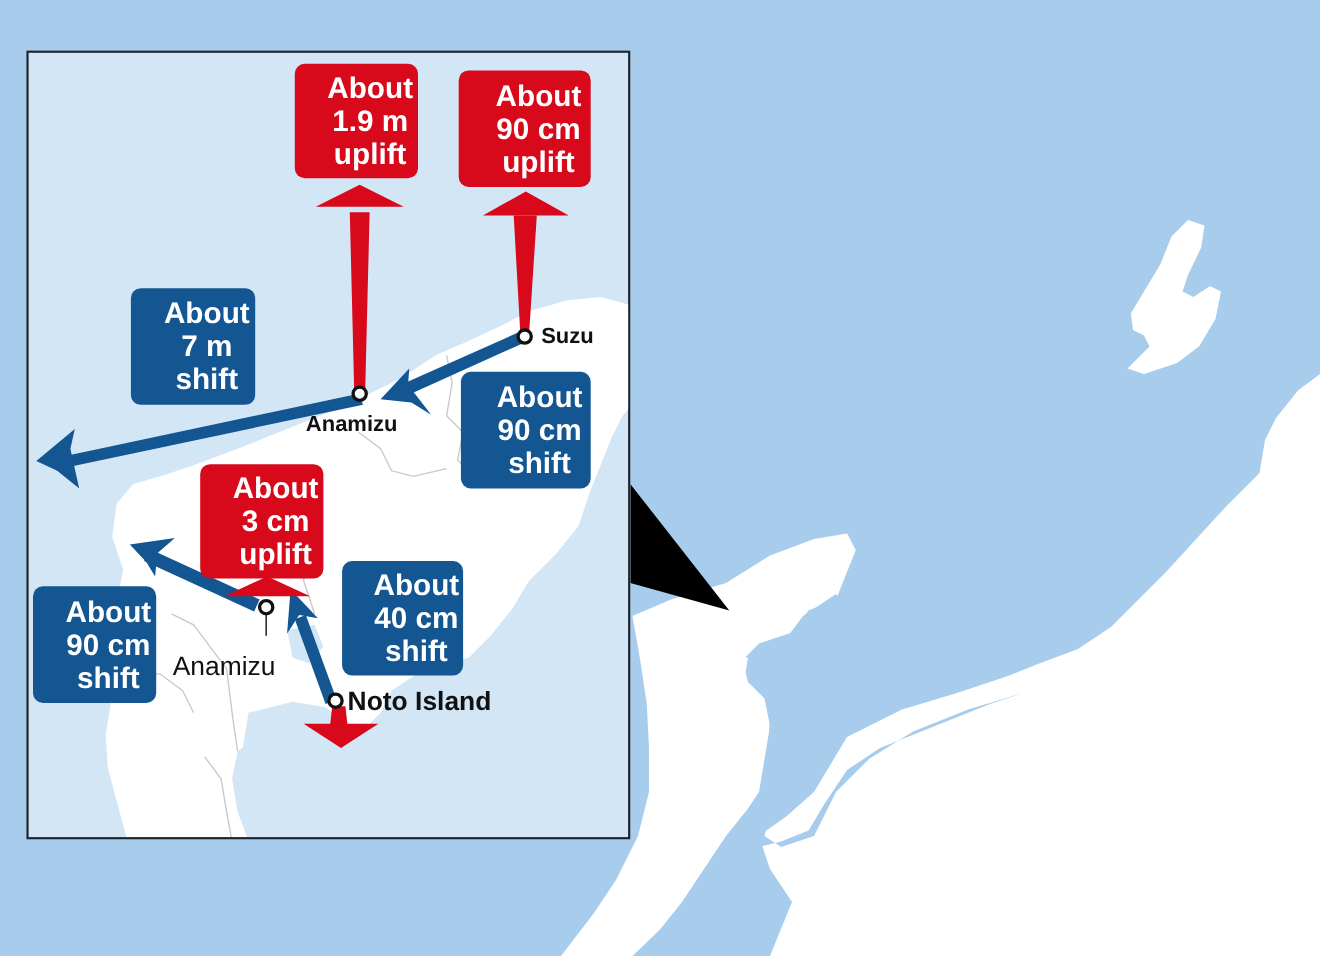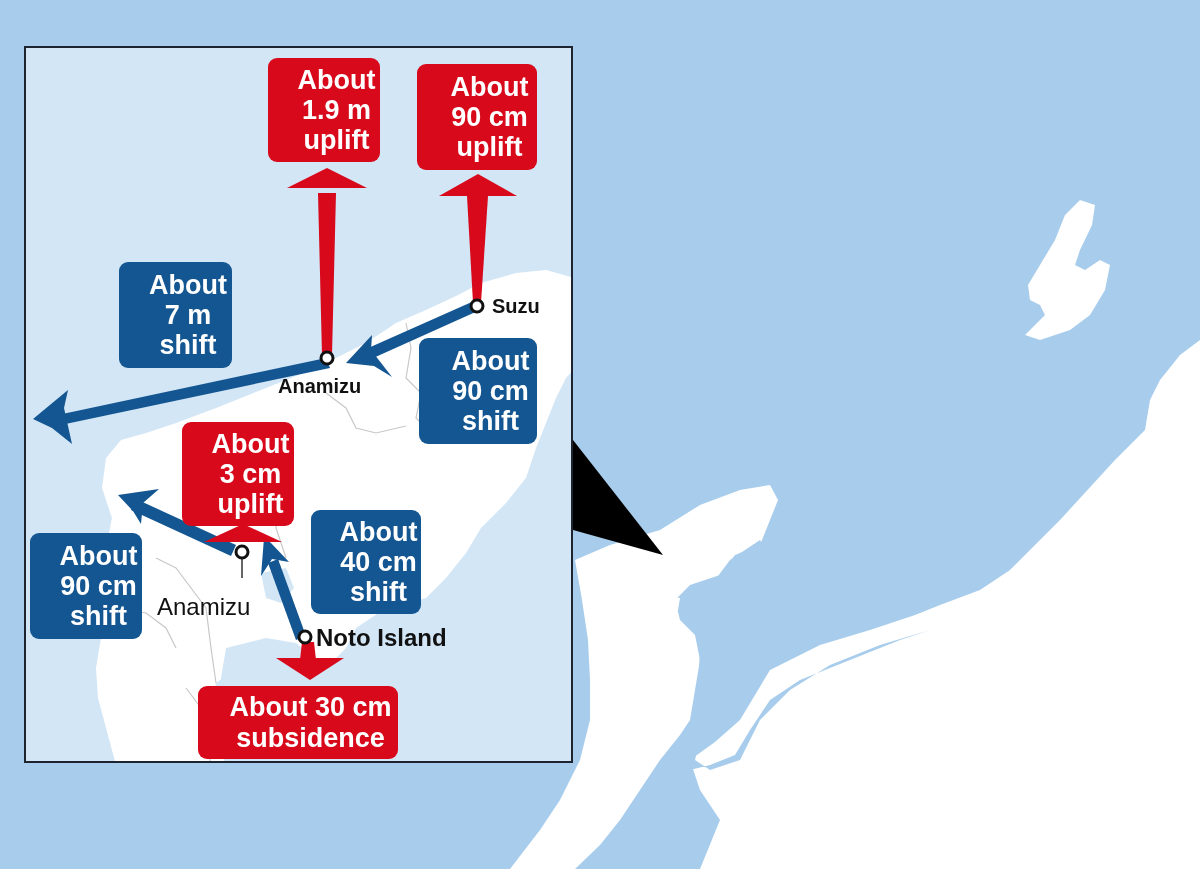--- a/index.html
+++ b/index.html
@@ -108,24 +108,20 @@
     <span class="line">About</span>
     <span class="line">90 cm</span>
     <span class="line">uplift</span>
   </div>
   <div class="label red" style="left:156px; top:374px; width:112px; height:104px;">
     <span class="line">About</span>
     <span class="line">3 cm</span>
     <span class="line">uplift</span>
   </div>
 
-  <div class="label red" style="left:172px; top:638px; width:200px; height:73px;">
-    <span class="line">About 30 cm</span>
-    <span class="line">subsidence</span>
-  </div>
 
   <div class="label blue" style="left:93px; top:214px; width:113px; height:106px;">
     <span class="line">About</span>
     <span class="line">7 m</span>
     <span class="line">shift</span>
   </div>
   <div class="label blue" style="left:393px; top:290px; width:118px; height:106px;">
     <span class="line">About</span>
     <span class="line">90 cm</span>
     <span class="line">shift</span>

